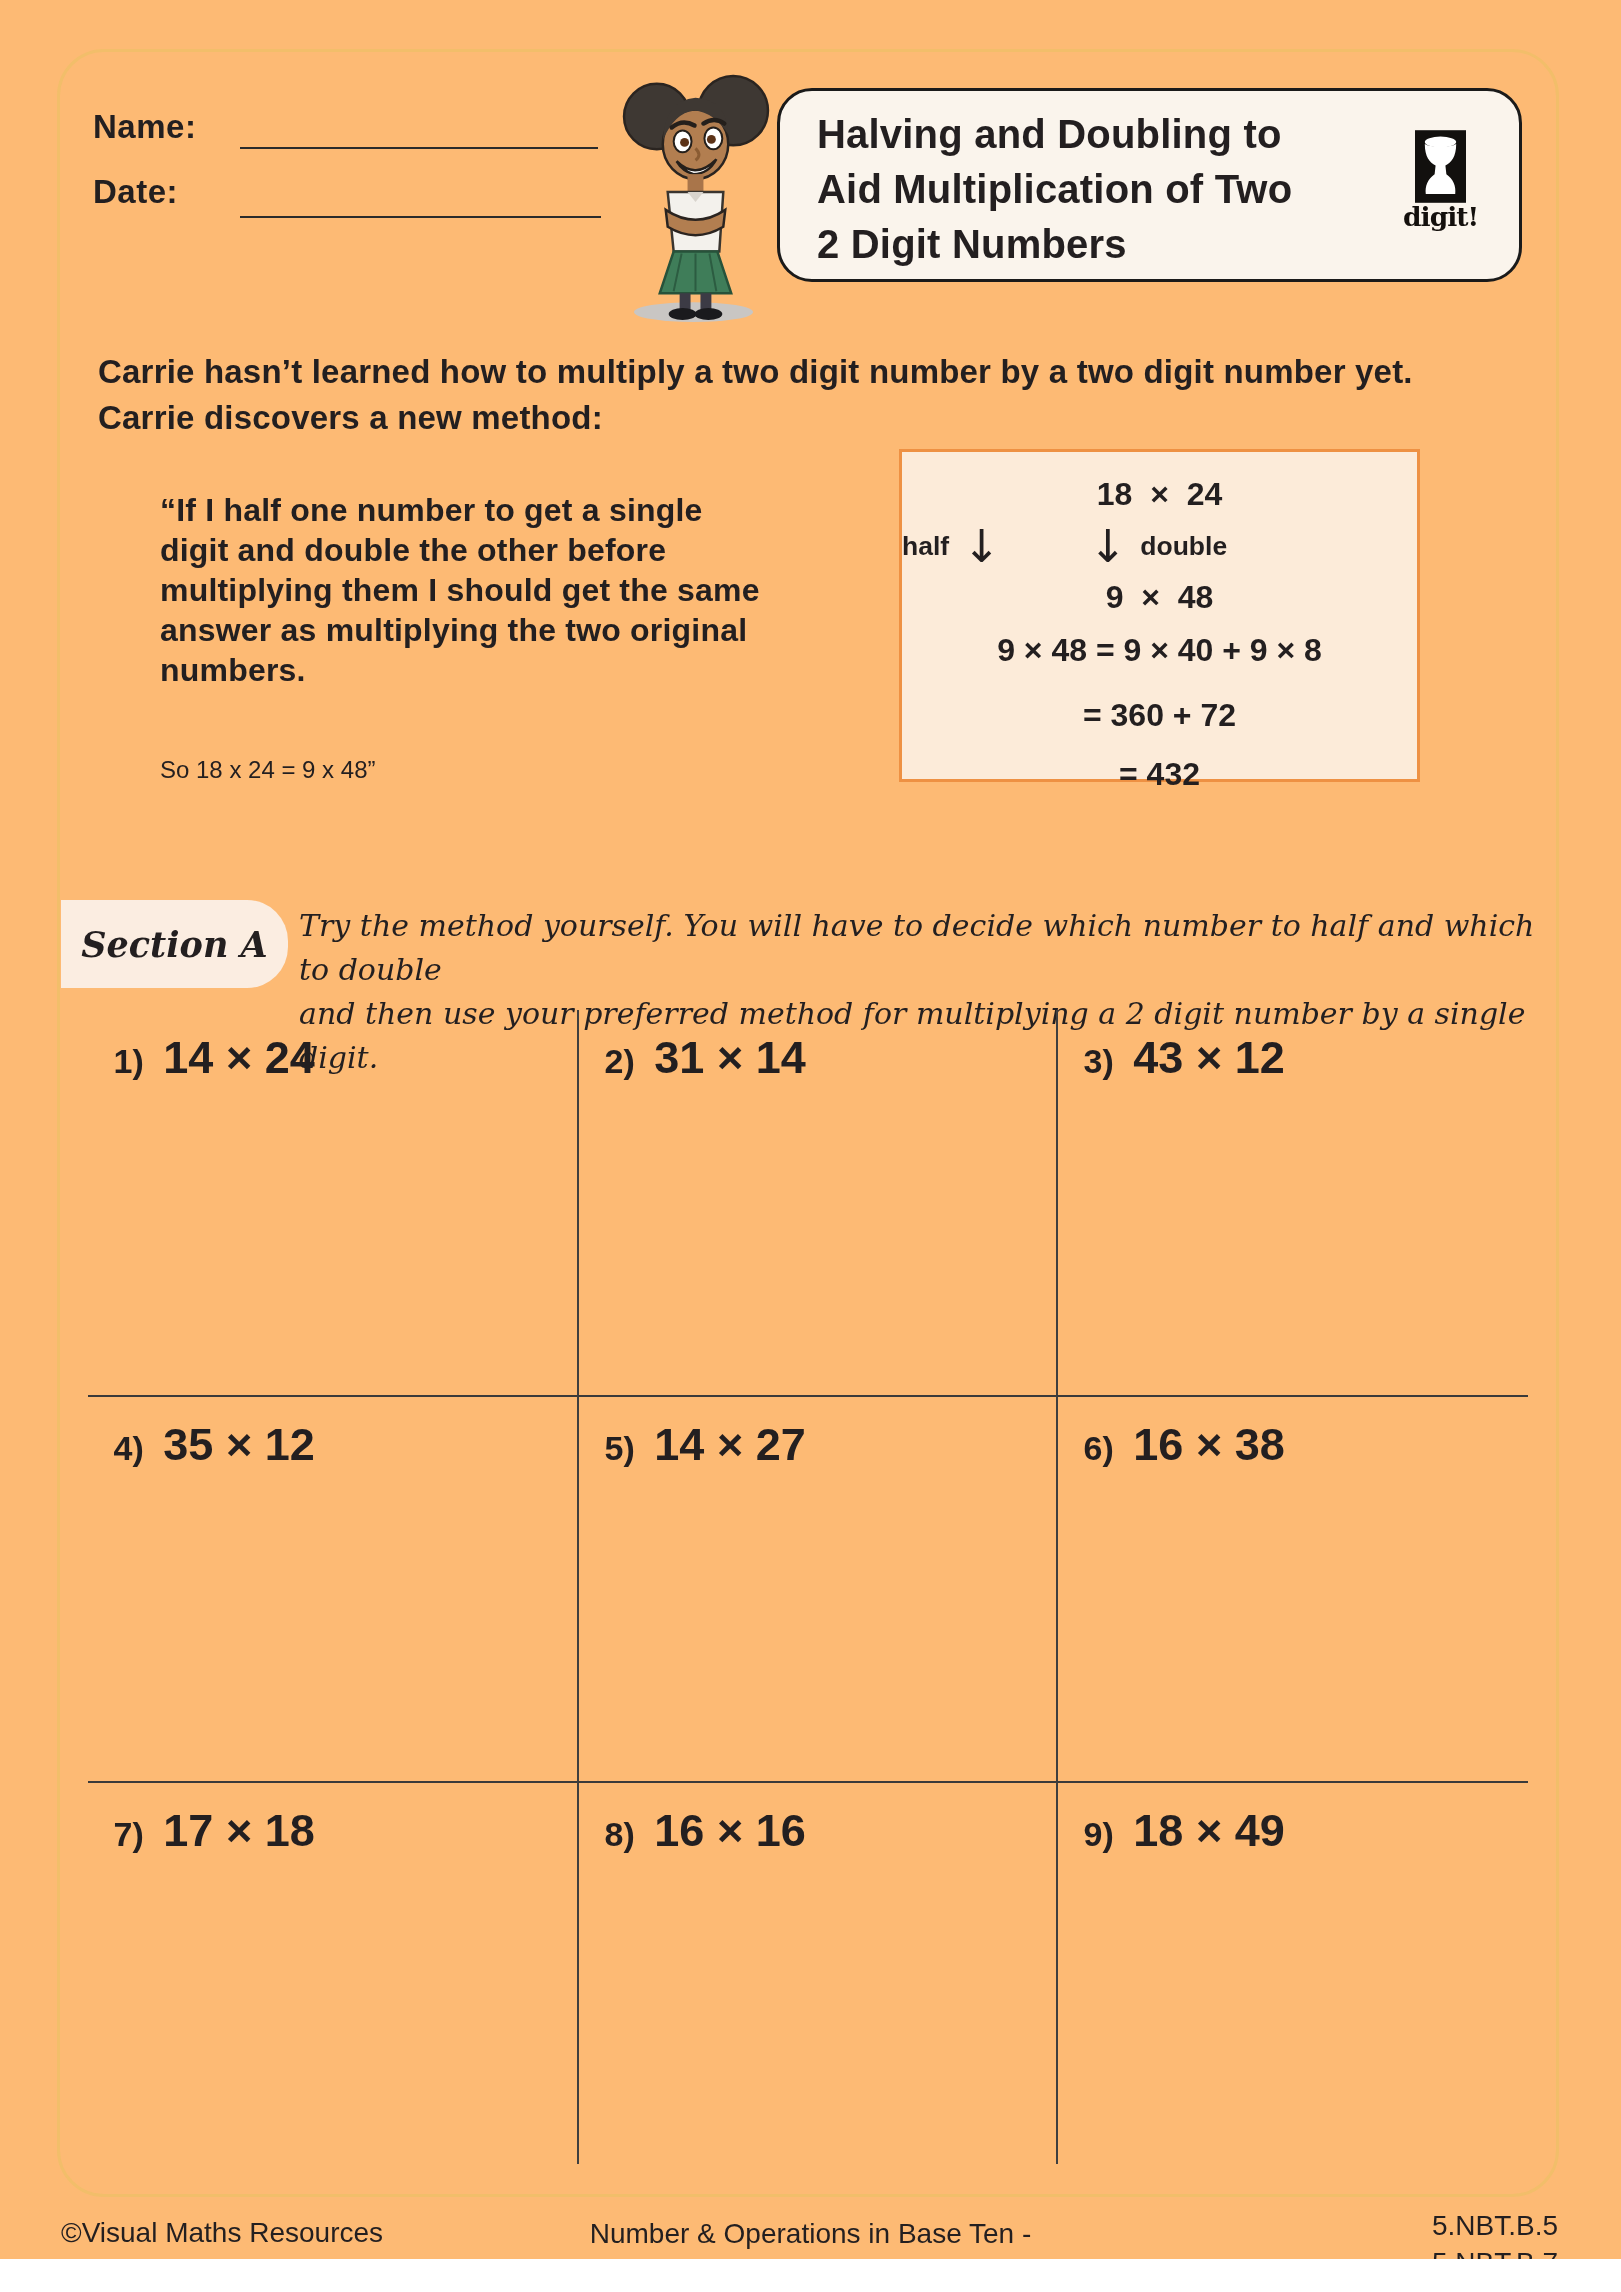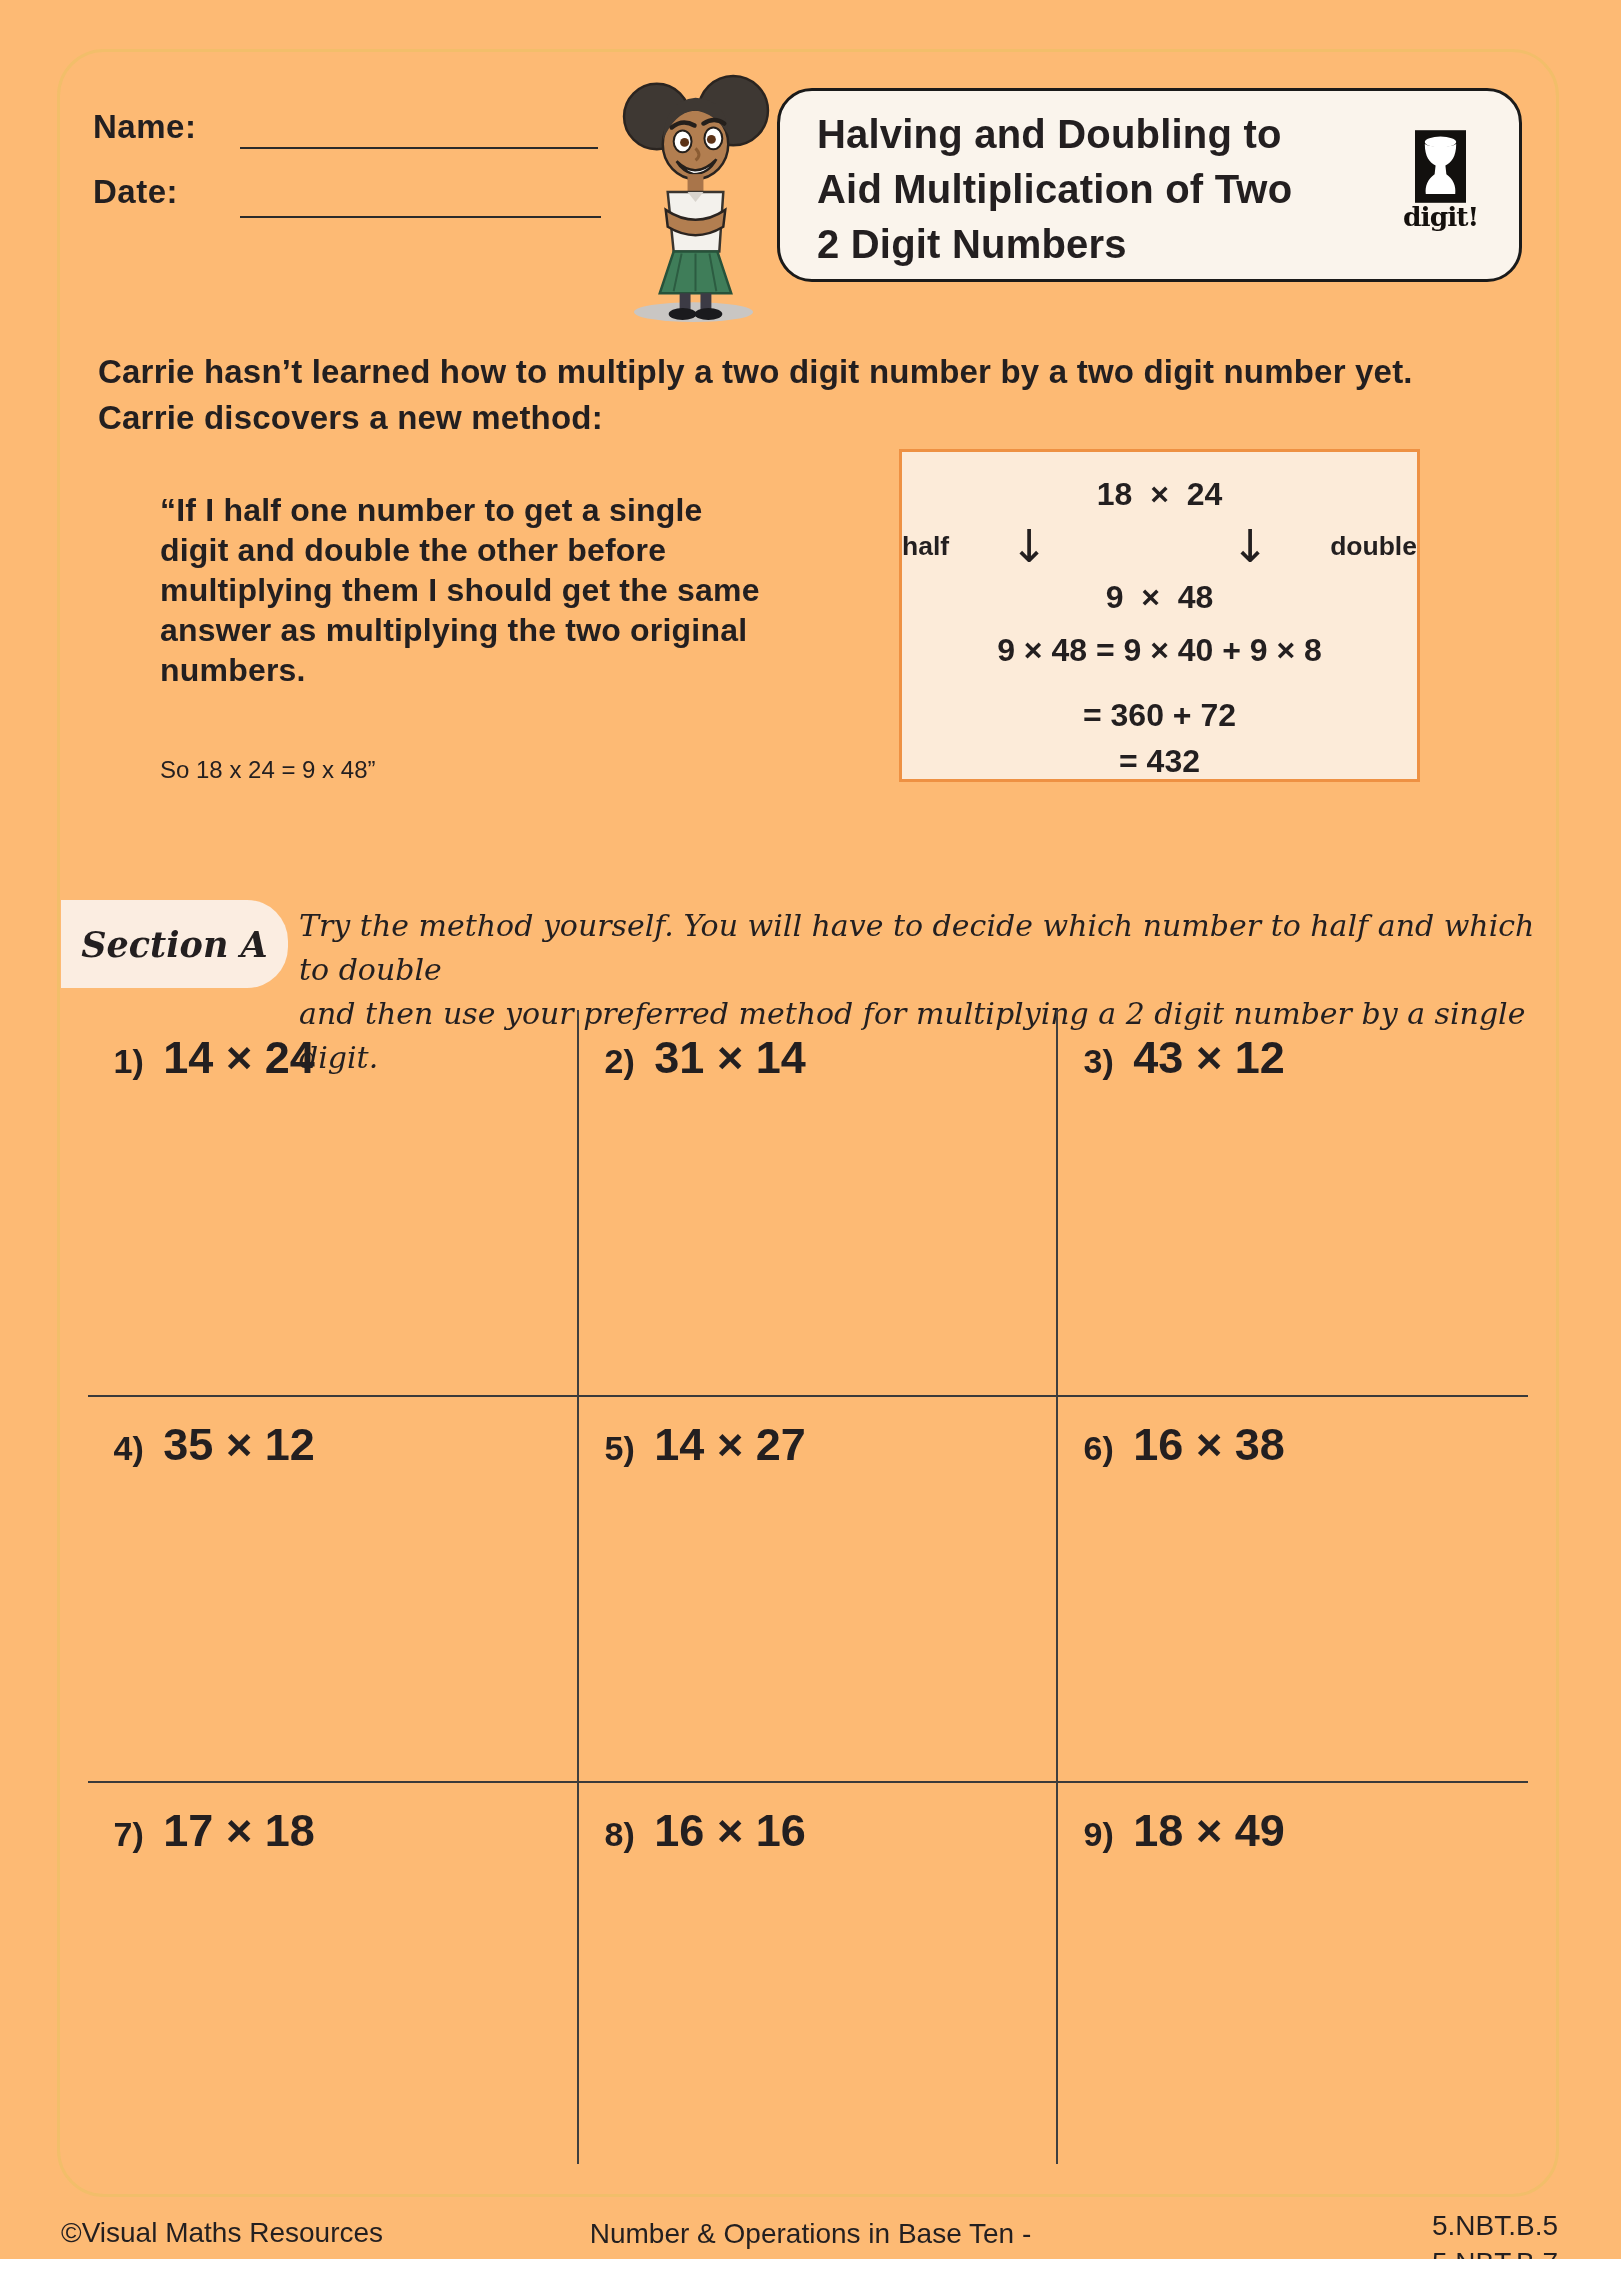--- a/index.html
+++ b/index.html
@@ -34,28 +34,28 @@
 
   
   .quote-body { position:absolute; left:160px; top:490px; font-size:32px; font-weight:bold;
     line-height:40px; white-space:pre-line; letter-spacing:0.2px; }
   .quote-conclusion { position:absolute; left:160px; top:756px; font-size:24px; font-weight:normal; }
 
   .example-box { position:absolute; left:899px; top:449px; width:521px; height:333px;
     background:#FCEBD9; border:3.9px solid #EE9143; text-align:center; }
   .ex-row { font-size:32px; font-weight:bold; white-space:pre; }
   .ex-r1 { margin-top:23.5px; }
-  .ex-arrows { margin-top:3.9px; height:61px; display:flex; align-items:center; justify-content:space-between; gap:13.7px; }
+  .ex-arrows { margin-top:3.9px; height:61px; display:flex; align-items:center; justify-content:flex-start; gap:13.7px; }
   .ex-arrows .lbl { font-size:26.5px; font-weight:bold; }
   .ex-arrows .arrow { font-size:45px; font-weight:normal; line-height:45px; font-family:"DejaVu Sans", sans-serif; }
   .ex-arrows .gap { width:61px; }
   .ex-r2 { margin-top:2px; }
   .ex-r3 { margin-top:15.7px; }
   .ex-r4 { margin-top:28px; }
-  .ex-r5 { margin-top:9px; }
+  .ex-r5 { margin-top:22px; }
 
   .calc-line { position:absolute; left:98px; top:829px; font-size:33px; font-weight:bold; letter-spacing:0.2px; }
 
   
   .section-badge { position:absolute; left:61px; top:900px; width:227px; height:88px;
     background:#FBEDE1; border-radius:0 41px 41px 0; display:flex; align-items:center; justify-content:center; }
   .section-badge span { font-family:"DejaVu Serif", serif; font-style:italic; font-weight:bold; font-size:35px; }
   .section-instructions { position:absolute; left:299px; top:904px; width:1245px;
     font-family:"DejaVu Serif", serif; font-style:italic; font-size:30px; line-height:44px; white-space:pre-line; }
 

